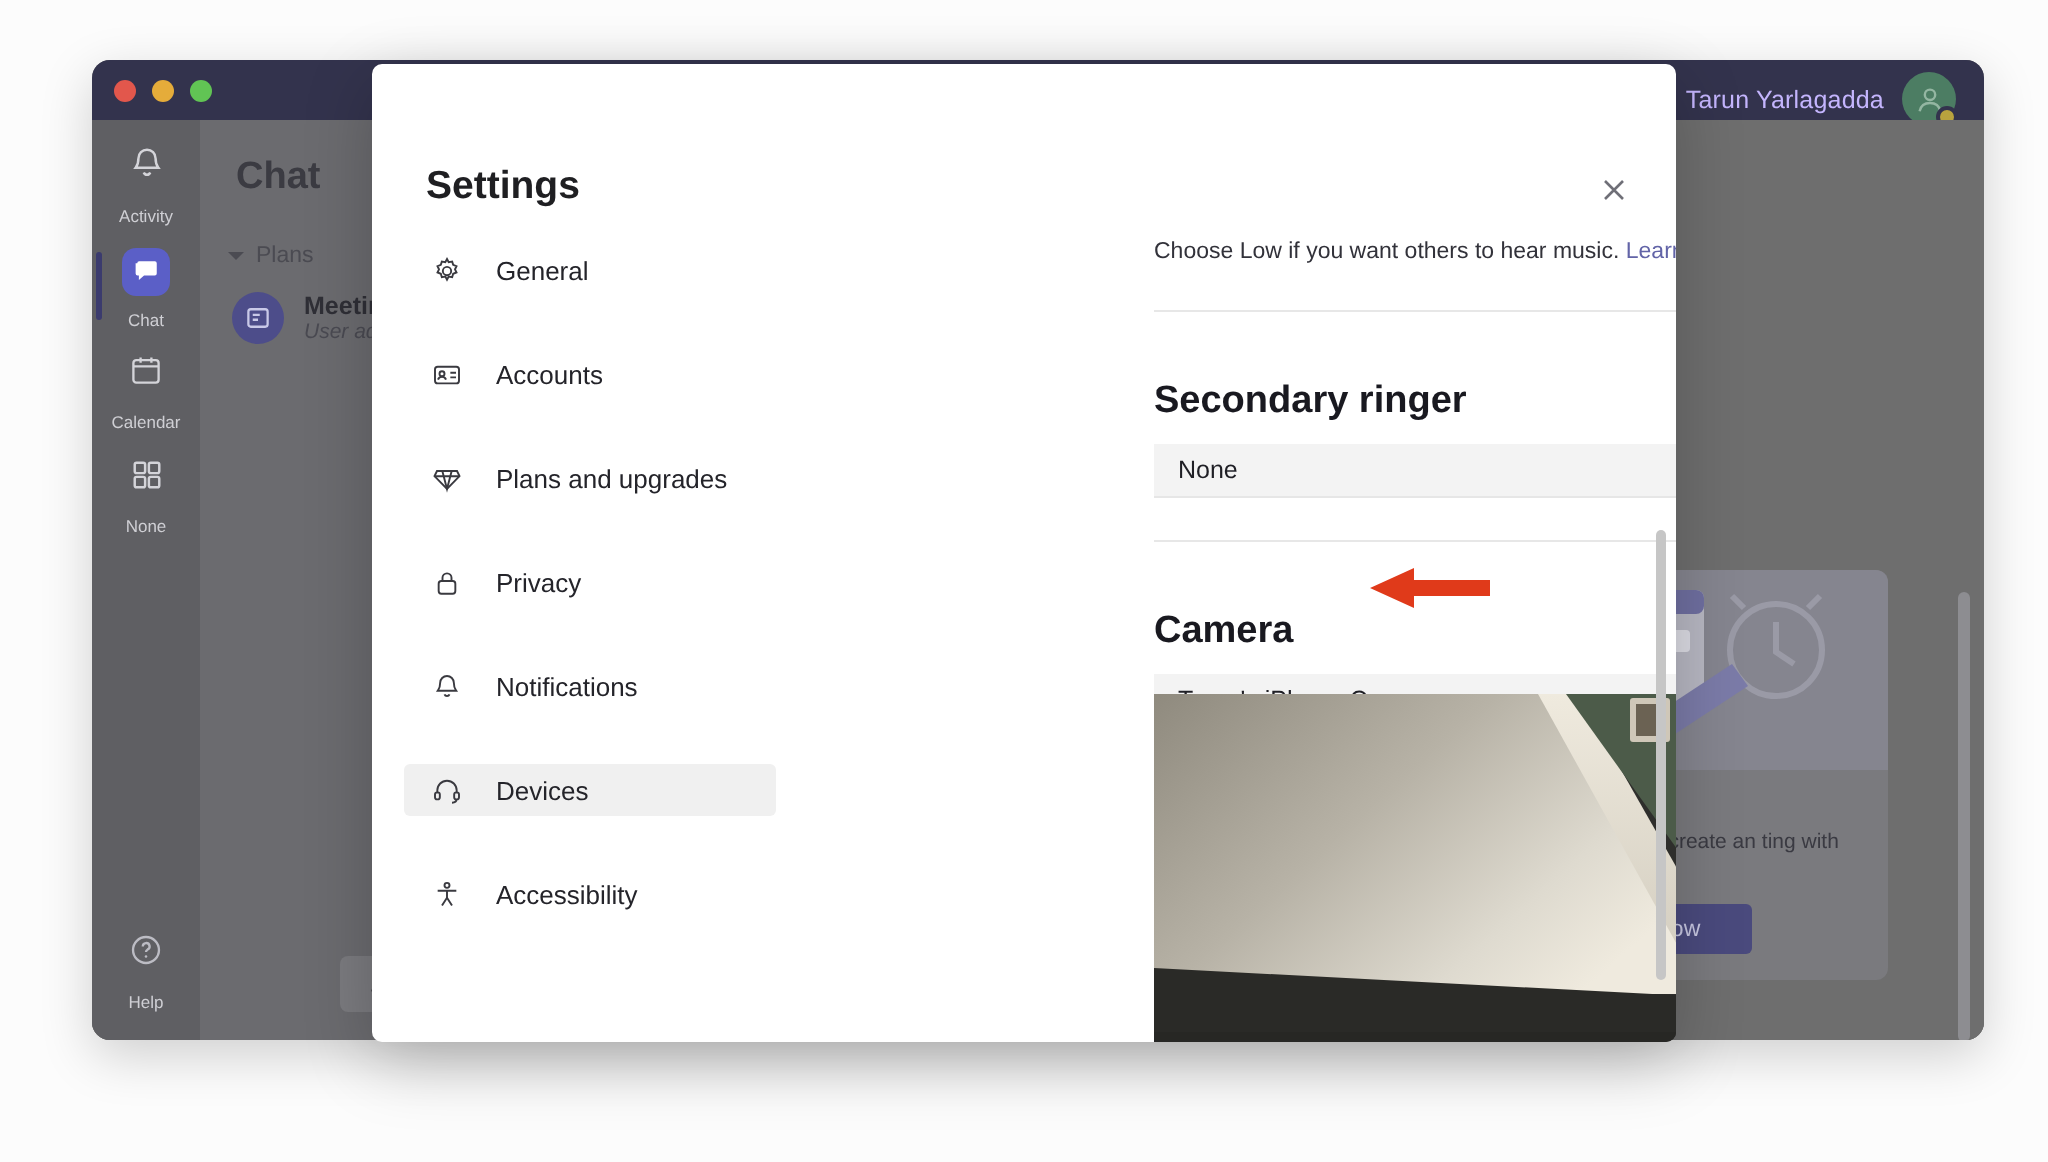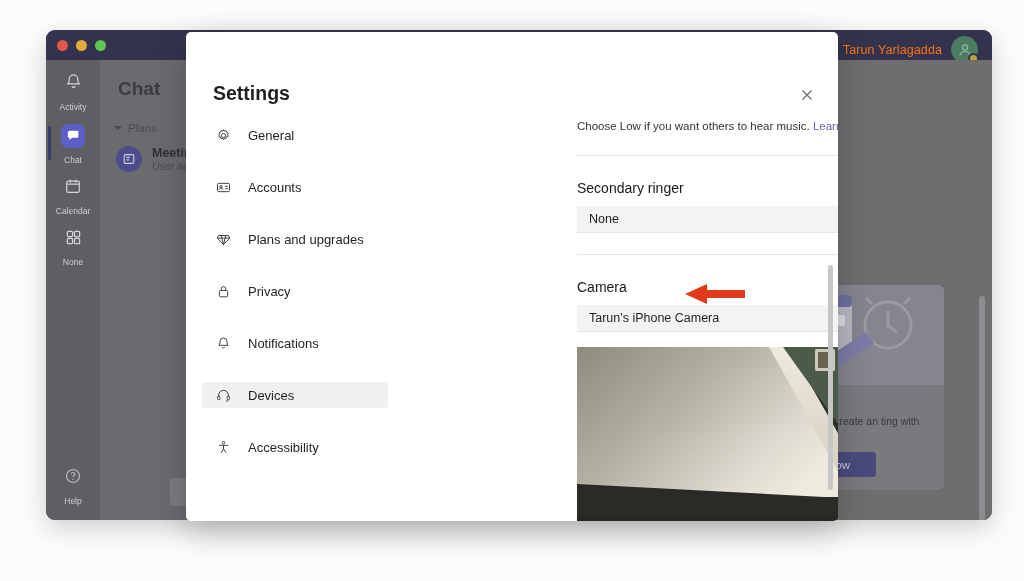--- a/index.html
+++ b/index.html
@@ -24,21 +24,21 @@
     position: absolute; left:0; top:0; width:100%; height: 30px;
     background: #33334d;
   }
   .traffic { position:absolute; top: 10px; display:flex; gap:8px; left: 11px; }
   .dot { width: 11px; height: 11px; border-radius: 50%; }
   .dot.red{ background:#e2574c;} .dot.yellow{ background:#e5ac3a;} .dot.green{ background:#61c454;}
   .tb-user {
     position: absolute; right: 14px; top: 6px;
     display:flex; align-items:center; gap: 9px;
   }
-  .tb-user-name { color:#f97316; font-size: 12.5px; letter-spacing:.1px; }
+  .tb-user-name { color:#c4b5fd; font-size: 12.5px; letter-spacing:.1px; }
   .avatar {
     width: 27px; height: 27px; border-radius: 50%;
     background: #4c7d63; position: relative;
     display:flex; align-items:center; justify-content:center;
   }
   .avatar svg { opacity:.55; }
   .avatar .status {
     position:absolute; right:-1px; bottom:-1px;
     width: 11px; height: 11px; border-radius:50%;
     background: #b9a33e; border: 2px solid #33334d;
@@ -131,21 +131,21 @@
   .pane { position:absolute; left: 391px; top: 86px; width: 330px; }
   .hint { font-size: 11.5px; color:#32323a; line-height:1.4; }
   .hint a { color:#6264a7; text-decoration:none; }
   .select {
     margin-top: 10px; height: 27px; background:#f3f3f3; border:0;
     display:flex; align-items:center; justify-content:space-between;
     padding: 0 11px 0 12px; font-size: 12.5px; color:#1f1f25;
     border-bottom: 1px solid #e6e6e6;
   }
   .rule { height:1px; background:#e7e7e7; margin: 21px 0 0 0; }
-  .sec-h { font-size: 14px; font-weight:400; color:#191920; margin-top: 24px; }
+  .sec-h { font-size: 19px; font-weight:700; color:#191920; margin-top: 34px; }
 
   .preview-wrap {
     position:absolute; left: 391px; top: 315px; width: 329px; height: 197px;
     overflow:hidden; background:#2e2e2c;
   }
   .pv-label {
     position:absolute; left:0; right:0; bottom:0; height: 28px;
     background: rgba(38,38,36,0.86);
     display:flex; align-items:center; justify-content:center;
     color:#ededed; font-size: 12.5px;

